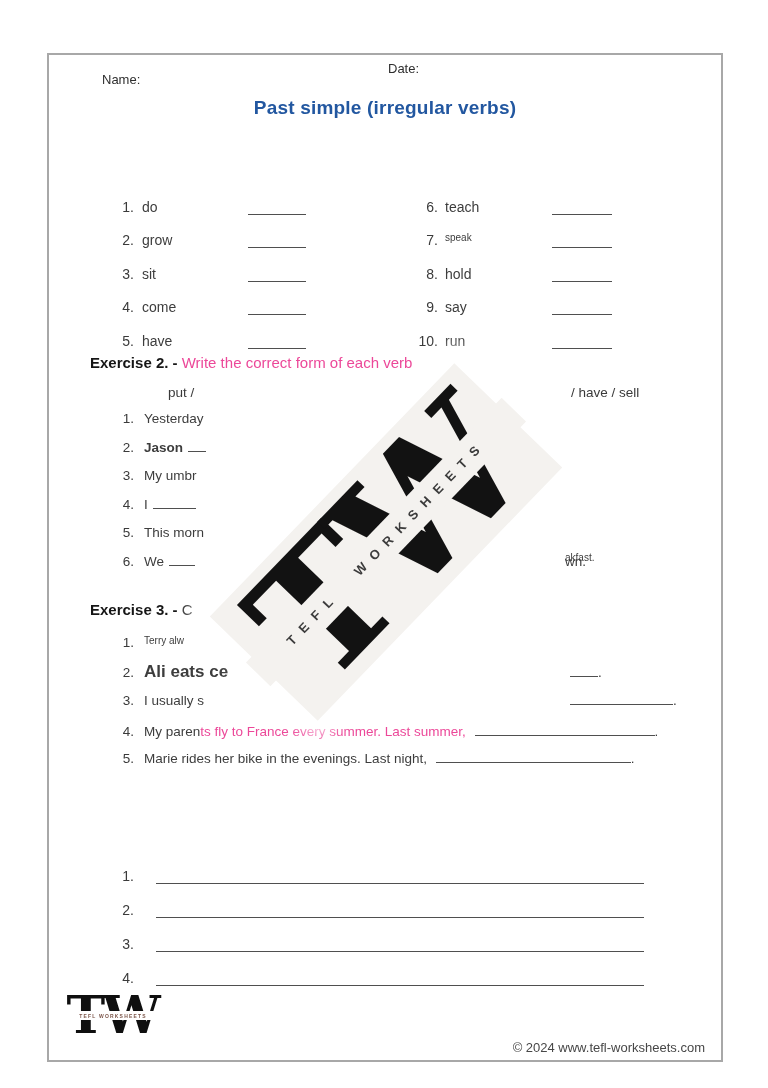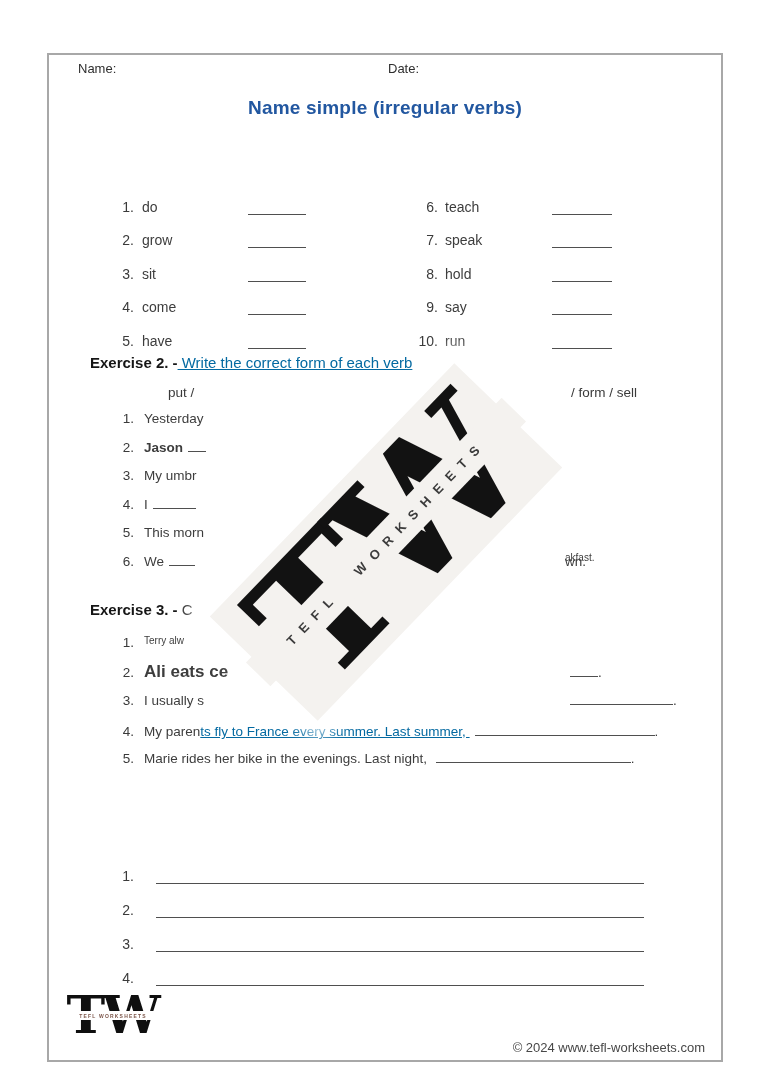--- a/index.html
+++ b/index.html
@@ -3,21 +3,21 @@
 <meta charset="utf-8">
 <style>
   html,body{margin:0;padding:0;}
   body{width:768px;height:1088px;background:#ffffff;font-family:"Liberation Sans",sans-serif;color:#3d3d3d;position:relative;}
   .screen{position:absolute;left:0;top:0;width:768px;height:1088px;overflow:hidden;}
   .page{position:absolute;left:47px;top:53px;width:672px;height:1005px;border:2px solid #a8a8a8;background:#fff;}
   .hdr-label{position:absolute;top:61px;font-size:13px;color:#2e2e2e;}
   .title{position:absolute;left:47px;top:97px;width:676px;text-align:center;font-size:19px;font-weight:bold;letter-spacing:0.2px;}
   .exh{position:absolute;left:90px;font-size:15px;color:#3a3a3a;white-space:nowrap;}
   .exh .bld{font-weight:bold;color:#161616;}
-  .faded{color:#0369a1;text-decoration:underline;}
+  .faded{color:#ec4899;}
   .num{position:absolute;width:30px;text-align:right;color:#3a3a3a;}
   .txt{position:absolute;white-space:nowrap;}
   .abl{position:absolute;height:0;border-top:1.5px solid #4f4f4f;}
   .ibl{display:inline-block;height:11px;border-bottom:1.5px solid #4f4f4f;vertical-align:baseline;margin-left:5px;}
   .wordbank{position:absolute;top:385px;font-size:13.5px;color:#3a3a3a;white-space:nowrap;}
   
   .wm{position:absolute;left:210px;top:467px;width:352px;height:150px;background:#f4f2ef;transform:rotate(-46deg);z-index:5;
       box-shadow:0 0 18px 14px rgba(255,255,255,0.88);display:flex;align-items:center;justify-content:center;}
   .wm-tw{font-family:"DejaVu Serif",serif;font-weight:bold;font-size:168px;line-height:130px;color:#121212;letter-spacing:-6px;}
   .wm-stripe{position:absolute;left:-8px;right:-8px;top:50%;height:34px;transform:translateY(-50%);background:#f4f2ef;
@@ -29,37 +29,37 @@
   .flogo .stripe{position:absolute;left:-2px;right:-4px;top:21px;height:9px;background:#ffffff;display:flex;align-items:center;justify-content:center;}
   .flogo .stripe span{font-size:5px;font-weight:bold;letter-spacing:1.2px;color:#7d564a;white-space:nowrap;}
   .copyright{position:absolute;right:63px;top:1040px;font-size:13px;color:#474747;}
 </style>
 </head>
 <body>
 
 <div class="screen">
   <div class="page"></div>
 
-  <div class="hdr-label" style="left:78px;">Name:</div>
+  <div class="hdr-label" style="left:102px;margin-top:11px;">Name:</div>
   <div class="hdr-label" style="left:388px;">Date:</div>
 
-  <div class="title" style="color: rgb(34, 87, 160);">Name simple (irregular verbs)</div>
+  <div class="title" style="color: rgb(34, 87, 160);">Past simple (irregular verbs)</div>
 
   <div id="ex1-rows">
       <div class="num" style="left: 104px; top: 199px; font-size: 14px;">1.</div>
       <div class="txt" style="left: 142px; top: 199px; font-size: 14px;">do</div>
       <div class="abl" style="left: 248px; top: 214px; width: 58px;"></div>
       <div class="num" style="left: 408px; top: 199px; font-size: 14px;">6.</div>
       <div class="txt" style="left: 445px; top: 199px; font-size: 14px;">teach</div>
       <div class="abl" style="left: 552px; top: 214px; width: 60px;"></div>
       <div class="num" style="left: 104px; top: 232.4px; font-size: 14px;">2.</div>
       <div class="txt" style="left: 142px; top: 232.4px; font-size: 14px; text-align: center;">grow</div>
       <div class="abl" style="left: 248px; top: 247.4px; width: 58px;"></div>
       <div class="num" style="left: 408px; top: 232.4px; font-size: 14px;">7.</div>
-      <div class="txt" style="left: 445px; top: 232.4px; font-size: 14px;">speak</div>
+      <div class="txt" style="left: 445px; top: 232.4px; font-size: 10px;">speak</div>
       <div class="abl" style="left: 552px; top: 247.4px; width: 60px;"></div>
       <div class="num" style="left: 104px; top: 265.8px; font-size: 14px;">3.</div>
       <div class="txt" style="left: 142px; top: 265.8px; font-size: 14px;">sit</div>
       <div class="abl" style="left: 248px; top: 280.8px; width: 58px;"></div>
       <div class="num" style="left: 408px; top: 265.8px; font-size: 14px;">8.</div>
       <div class="txt" style="left: 445px; top: 265.8px; font-size: 14px;">hold</div>
       <div class="abl" style="left: 552px; top: 280.8px; width: 60px;"></div>
       <div class="num" style="left: 104px; top: 299.2px; font-size: 14px;">4.</div>
       <div class="txt" style="left: 142px; top: 299.2px; font-size: 14px;">come</div>
       <div class="abl" style="left: 248px; top: 314.2px; width: 58px;"></div>
@@ -71,21 +71,21 @@
       <div class="abl" style="left: 248px; top: 347.6px; width: 58px;"></div>
       <div class="num" style="left: 408px; top: 332.6px; font-size: 14px;">10.</div>
       <div class="txt" style="left: 445px; top: 332.6px; font-size: 14px;">run</div>
       <div class="abl" style="left: 552px; top: 347.6px; width: 60px;"></div>
     </div>
 
   <div class="exh" style="top:354px;">
     <span class="bld">Exercise 2. -</span><span class="faded"> Write the correct form of each verb</span>
   </div>
   <div class="wordbank" style="left:168px;">put /</div>
-  <div class="wordbank" style="left:571px;">/ form / sell</div>
+  <div class="wordbank" style="left:571px;">/ have / sell</div>
   <div id="ex2-rows">
       <div class="num" style="left: 104px; top: 411px; font-size: 13.5px;">1.</div>
       <div class="txt" style="left: 144px; top: 411px; font-size: 13.5px;">Yesterday</div>
       <div class="num" style="left: 104px; top: 439.6px; font-size: 13.5px;">2.</div>
       <div class="txt" style="left: 144px; top: 439.6px; font-size: 13.5px; font-weight: bold;">Jason<span class="ibl" style="width: 18px;"></span></div>
       <div class="num" style="left: 104px; top: 468.2px; font-size: 13.5px;">3.</div>
       <div class="txt" style="left: 144px; top: 468.2px; font-size: 13.5px;">My umbr</div>
       <div class="num" style="left: 104px; top: 496.8px; font-size: 13.5px;">4.</div>
       <div class="txt" style="left: 144px; top: 496.8px; font-size: 13.5px;">I<span class="ibl" style="width: 43px;"></span></div>
       <div class="num" style="left: 104px; top: 525.4px; font-size: 13.5px;">5.</div>

